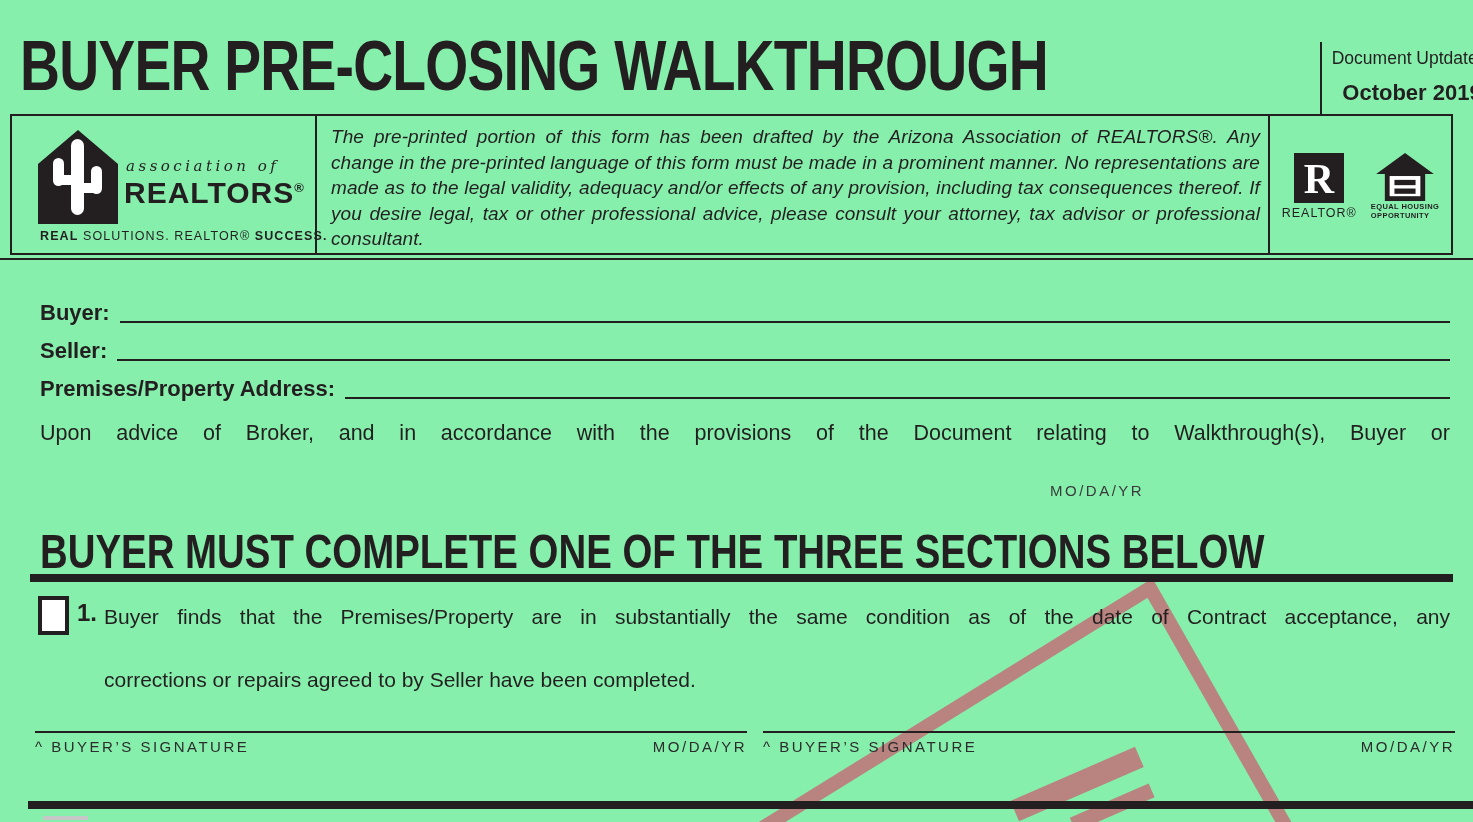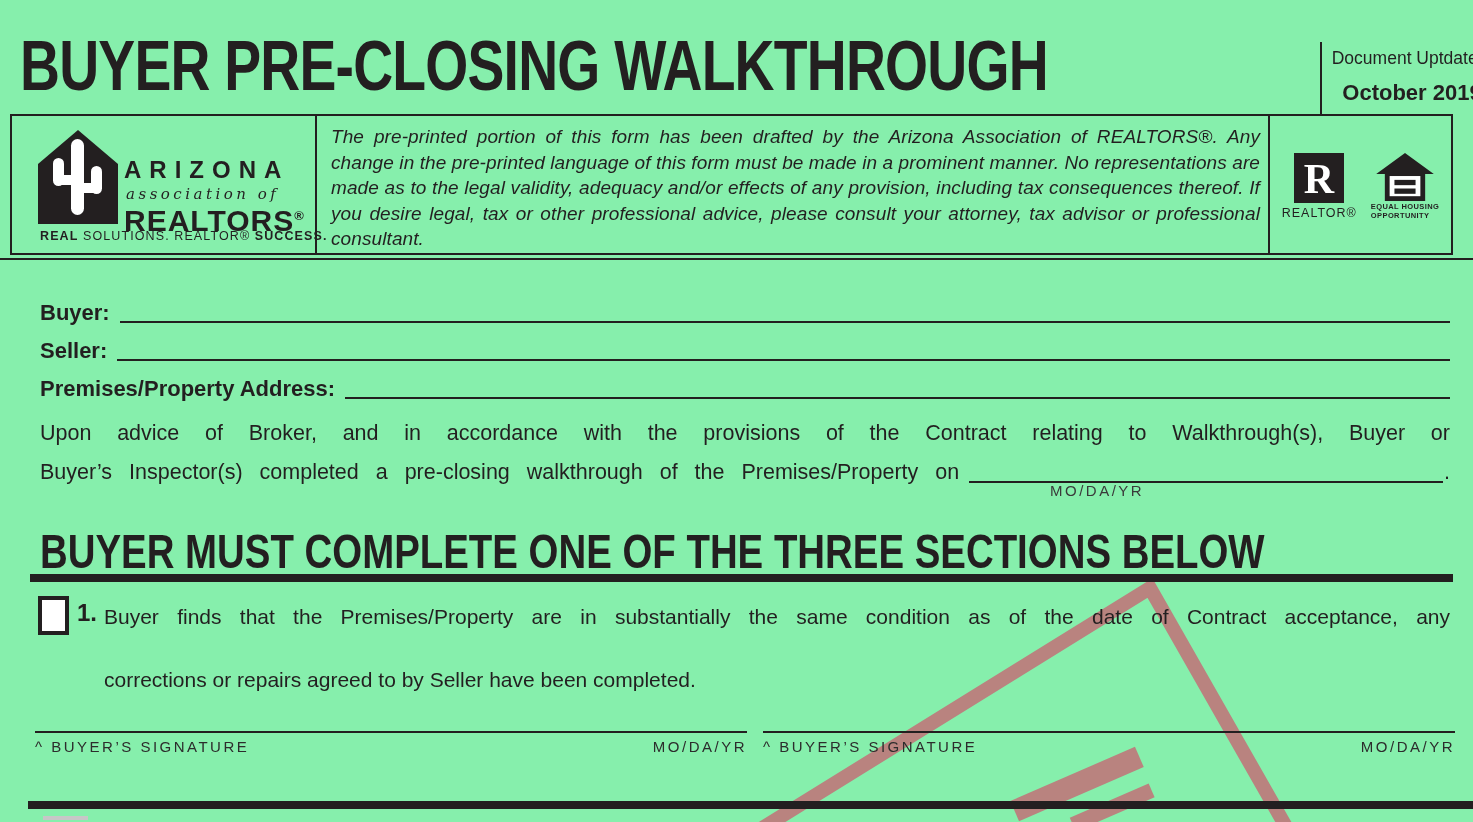--- a/index.html
+++ b/index.html
@@ -132,21 +132,20 @@
     <div id="brand-cell">
       <svg id="aar-house" width="80" height="94" viewBox="0 0 80 94">
         <polygon points="40,0 80,34 80,94 0,94 0,34" fill="#231f20"></polygon>
         <rect x="33" y="9" width="13" height="76" rx="6.5" fill="#ffffff"></rect>
         <rect x="15" y="28" width="11" height="28" rx="5.5" fill="#ffffff"></rect>
         <rect x="22" y="45" width="13" height="10" fill="#ffffff"></rect>
         <rect x="53" y="36" width="11" height="28" rx="5.5" fill="#ffffff"></rect>
         <rect x="45" y="53" width="11" height="10" fill="#ffffff"></rect>
       </svg>
       <div id="brand-text">
-        <div class="l1">ARIZONA</div>
         <div class="l2">association of</div>
         <div class="l3"><span>REALTORS</span><sup>®</sup></div>
       </div>
       <div id="brand-tagline">
         <span class="b">REAL</span>
         <span>SOLUTIONS. REALTOR®</span>
         <span class="b">SUCCESS.</span>
       </div>
     </div>
 
@@ -186,26 +185,21 @@
   <div class="abs z1 field-row" style="top:334px">
     <span class="lab">Seller:</span>
     <span class="wline"></span>
   </div>
   <div class="abs z1 field-row" style="top:372px">
     <span class="lab">Premises/Property Address:</span>
     <span class="wline"></span>
   </div>
 
   <div id="para" class="abs z1">
-    <div class="ln1">Upon advice of Broker, and in accordance with the provisions of the Contract relating to Walkthrough(s), Buyer or</div>
-    <div class="ln2">
-      <span class="txt">Buyer’s Inspector(s) completed a pre-closing walkthrough of the Premises/Property on</span>
-      <span class="wline"></span>
-      <span class="dot">.</span>
-    </div>
+    <div class="ln1">Upon advice of Broker, and in accordance with the provisions of the Document relating to Walkthrough(s), Buyer or</div>
     <div class="hint">MO/DA/YR</div>
   </div>
 
   <div id="section-header" class="abs z1">BUYER MUST COMPLETE ONE OF THE THREE SECTIONS BELOW</div>
   <div id="section-rule" class="abs z1"></div>
 
   <div id="cb1" class="abs z1"></div>
   <div id="item1-num" class="abs z1">1.</div>
   <div id="item1-l1" class="abs z1">Buyer finds that the Premises/Property are in substantially the same condition as of the date of Contract acceptance, any</div>
   <div id="item1-l2" class="abs z1">corrections or repairs agreed to by Seller have been completed.</div>

